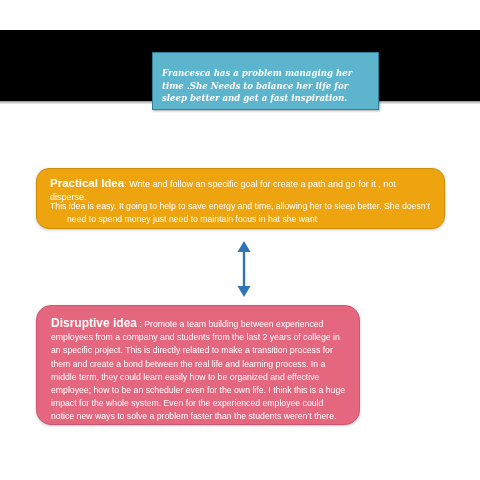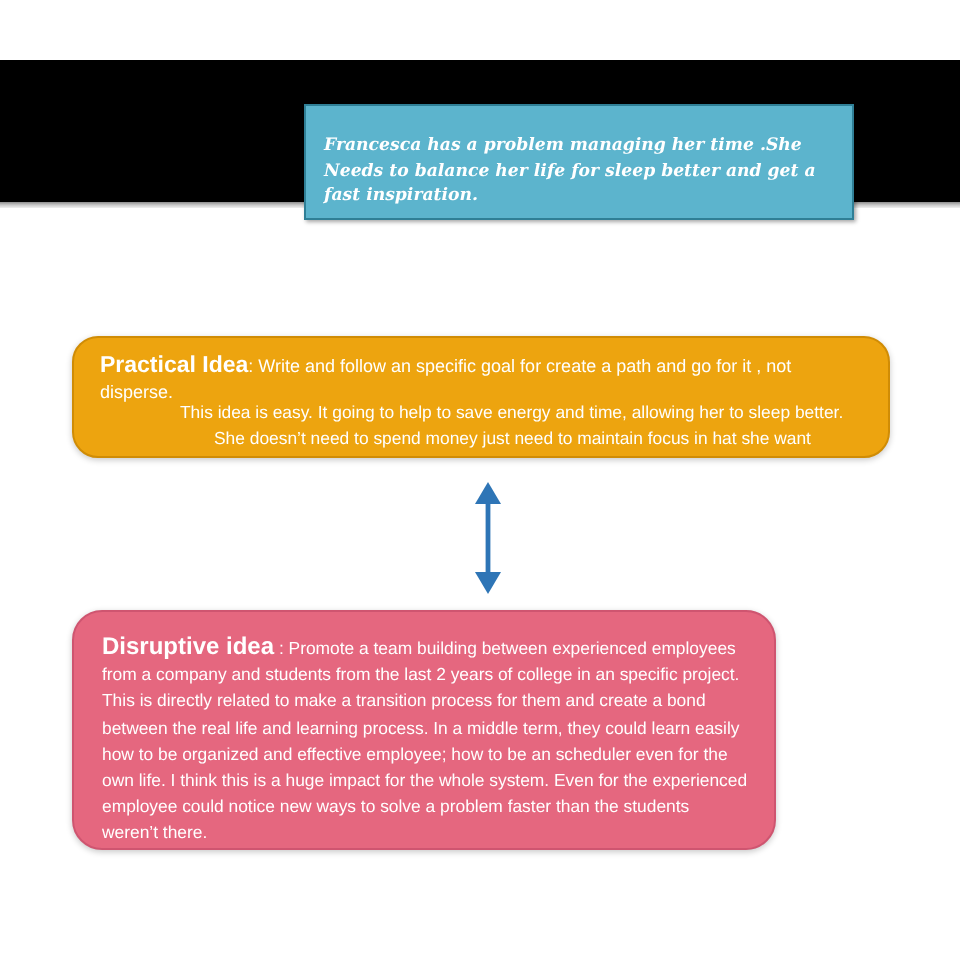--- a/index.html
+++ b/index.html
@@ -50,21 +50,21 @@
     font-weight: 700;
     letter-spacing: 0.6px;
     white-space: nowrap;
   }
 
   
   .problem-box {
     position: absolute;
     left: 152px;
     top: 52px;
-    width: 275px;
+    width: 227px;
     height: 58px;
     background: #5cb4cd;
     border: 1px solid #2f7f96;
     box-sizing: border-box;
     box-shadow: 1px 1px 2px rgba(0,0,0,0.35);
   }
   .problem-text {
     position: absolute;
     left: 9px;
     top: 14px;
@@ -120,38 +120,37 @@
     right: 12px;
     color: #ffffff;
     font-size: 8.7px;
     line-height: 13px;
     text-indent: 0;
   }
   .practical-body .ind {
     display: block;
     padding-left: 17px;
     text-indent: -17px;
-    margin-left: 40px;
   }
 
   
   .link-arrow {
     position: absolute;
     left: 230px;
     top: 241px;
     width: 28px;
     height: 56px;
   }
 
   
   .disruptive-card {
     position: absolute;
     left: 36px;
     top: 305px;
-    width: 352px;
+    width: 324px;
     height: 120px;
     background: #e5677f;
     border: 1px solid #cf5570;
     border-radius: 15px;
     box-sizing: border-box;
     box-shadow: 0 1px 3px rgba(0,0,0,0.22);
   }
   .disruptive-text {
     position: absolute;
     left: 14px;

